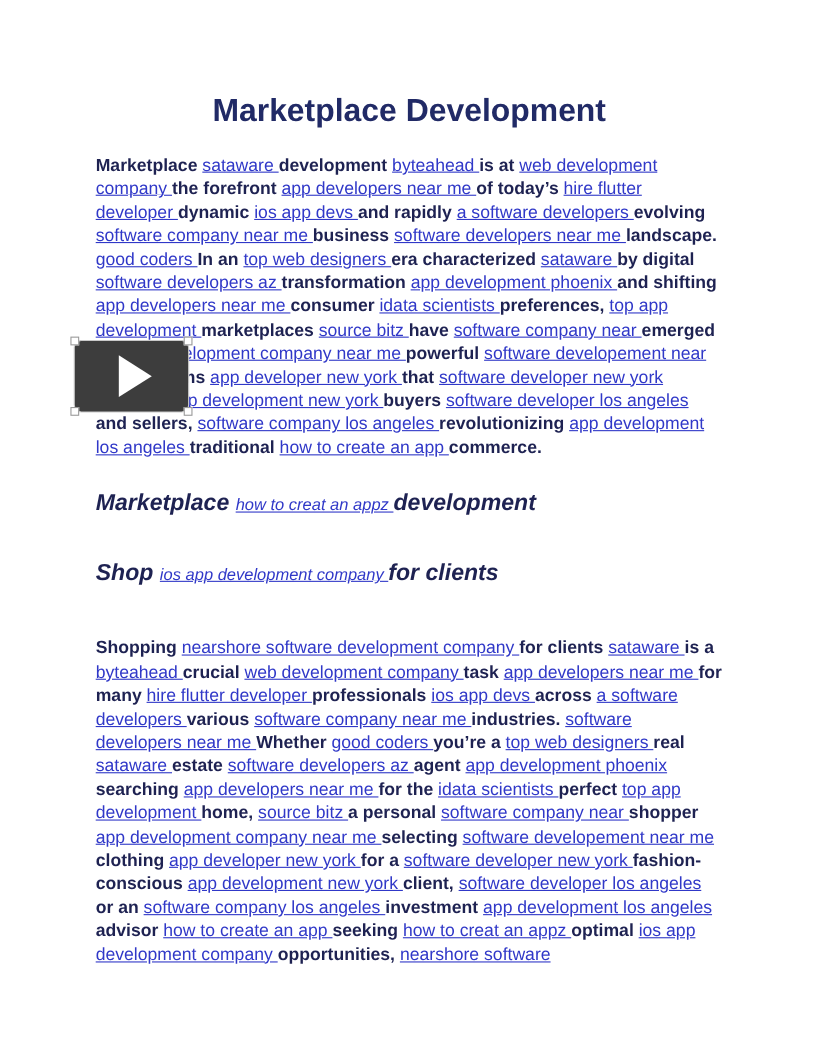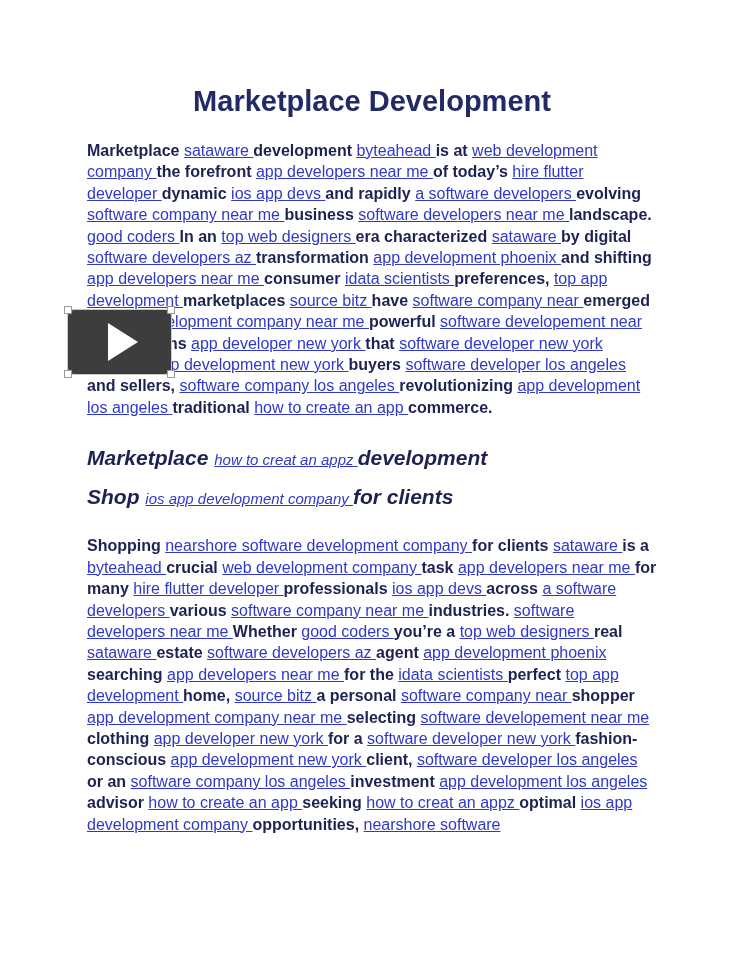--- a/index.html
+++ b/index.html
@@ -39,24 +39,24 @@
     cursor: pointer;
   }
   h2.subhead {
     margin: 27px 0 0 0;
     font-size: 21px;
     line-height: 25px;
     font-weight: 700;
     color: #212a66;
     font-style: italic;
   }
-  h2.subhead + h2.subhead { margin-top: 12px; }
+  h2.subhead + h2.subhead { margin-top: 36px; }
   h2.subhead .doc-link { font-size: 15px; font-weight: 400; }
   h2.subhead .bold-text { font-weight: 700; }
-  #para2 { margin-top: 24px; }
+  #para2 { margin-top: 44px; }
   #para1 { margin-top: 0; }
 
   
   .video-overlay {
     position: absolute;
     left: 67px;
     top: 309px;
     width: 105px;
     height: 66px;
     background: #3d3d3d;

